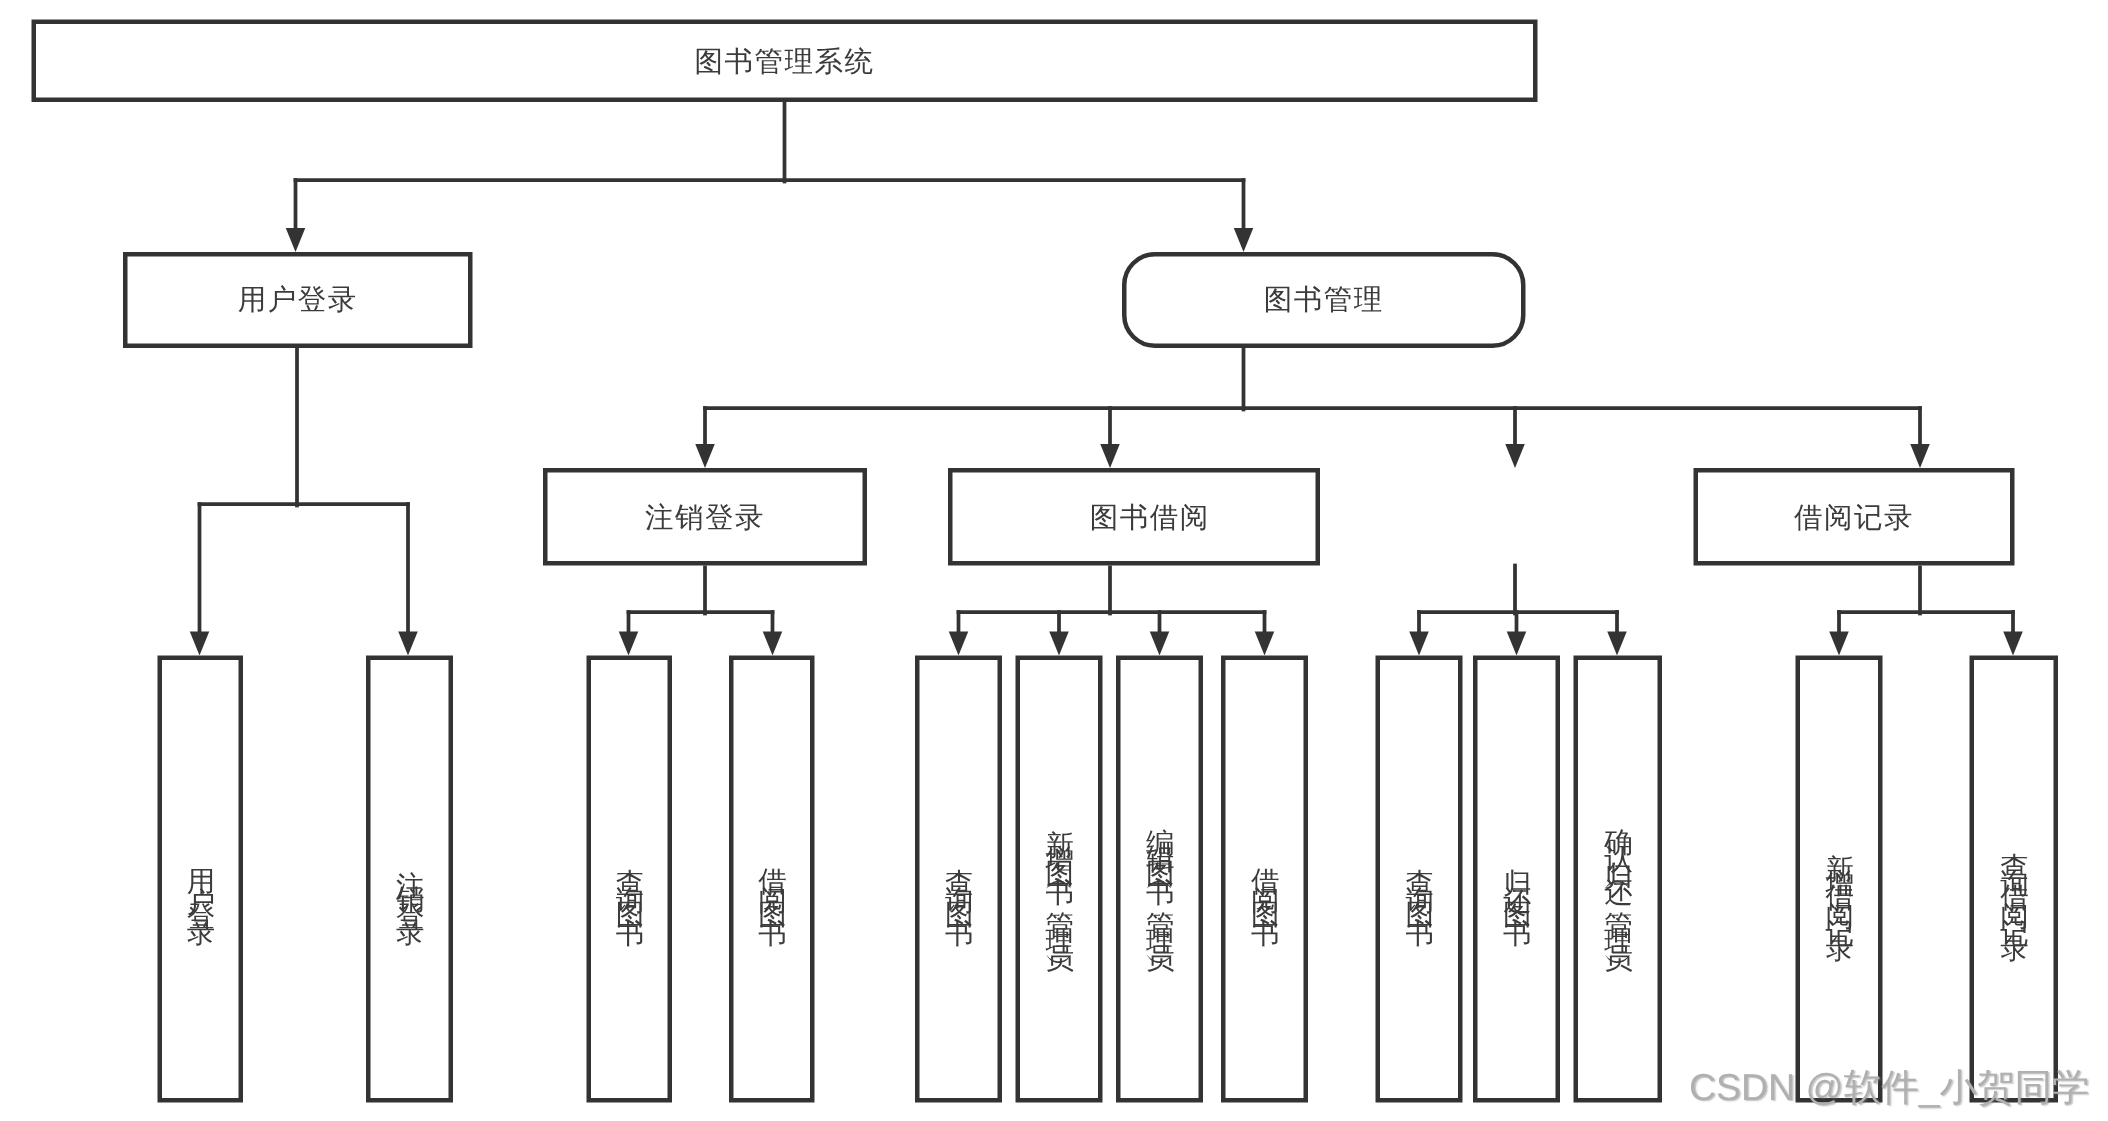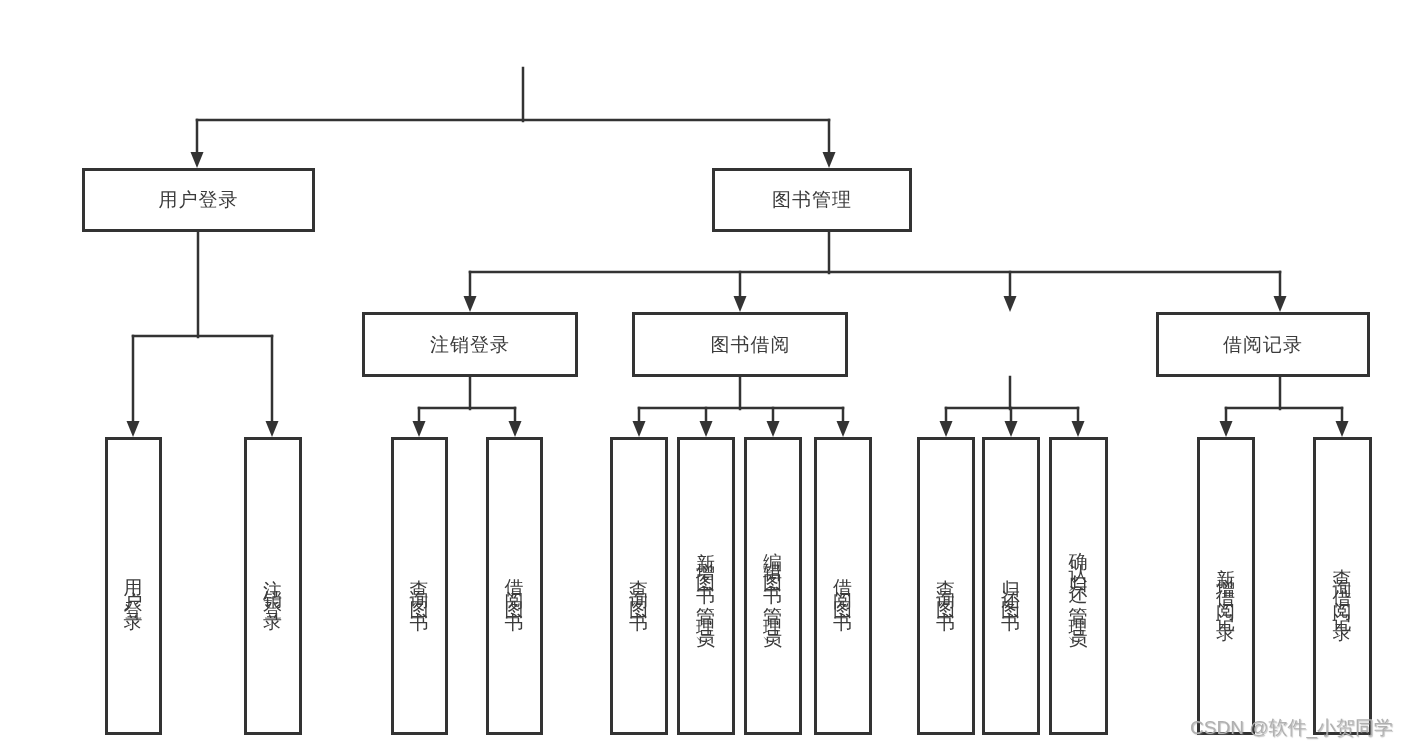--- a/index.html
+++ b/index.html
@@ -55,21 +55,21 @@
     text-orientation:mixed;
     font-size:19px;
     line-height:1;
     letter-spacing:11px;
     color:var(--text);
   }
   .watermark{
     position:absolute;
     right:12px;
     bottom:6px;
-    font-size:19px;
+    font-size:25px;
     color:var(--watermark);
     text-shadow:1px 1px 1px rgba(120,120,120,0.45);
     white-space:nowrap;
     pointer-events:none;
   }
 </style>
 </head>
 <body>
 
 <div class="canvas">
@@ -143,35 +143,38 @@
     <g>
       <line x1="1280" y1="377" x2="1280" y2="409"></line>
       <line x1="1226" y1="408" x2="1342" y2="408"></line>
       <line x1="1226" y1="408" x2="1226" y2="421"></line>
       <polygon points="1219.5,421 1232.5,421 1226,437"></polygon>
       <line x1="1342" y1="408" x2="1342" y2="421"></line>
       <polygon points="1335.5,421 1348.5,421 1342,437"></polygon>
     </g>
   </svg>
 
+  <div class="node" style="left:21px;top:13px;width:1004px;height:55px;">
+    <span class="hlabel">图书管理系统</span>
+  </div>
 
   <div class="node" style="left:82px;top:168px;width:233px;height:64px;">
     <span class="hlabel">用户登录</span>
   </div>
-  <div class="node" style="left:712px;top:168px;width:200px;height:64px;">
+  <div class="node" style="left:748px;top:168px;width:269px;height:64px;border-radius:22px;">
     <span class="hlabel">图书管理</span>
   </div>
 
   <div class="node" style="left:362px;top:312px;width:216px;height:65px;">
     <span class="hlabel">注销登录</span>
   </div>
-  <div class="node" style="left:632px;top:312px;width:216px;height:65px;padding-left:21px;">
+  <div class="node" style="left:632px;top:312px;width:248px;height:65px;padding-left:21px;">
     <span class="hlabel">图书借阅</span>
   </div>
-  <div class="node" style="left:1156px;top:312px;width:214px;height:65px;">
+  <div class="node" style="left:1129px;top:312px;width:214px;height:65px;">
     <span class="hlabel">借阅记录</span>
   </div>
 
   <div class="node leaf" style="left:105px;top:437px;width:57px;height:298px;">
     <span class="vlabel">用户登录</span>
   </div>
   <div class="node leaf" style="left:244px;top:437px;width:58px;height:298px;">
     <span class="vlabel">注销登录</span>
   </div>
 

